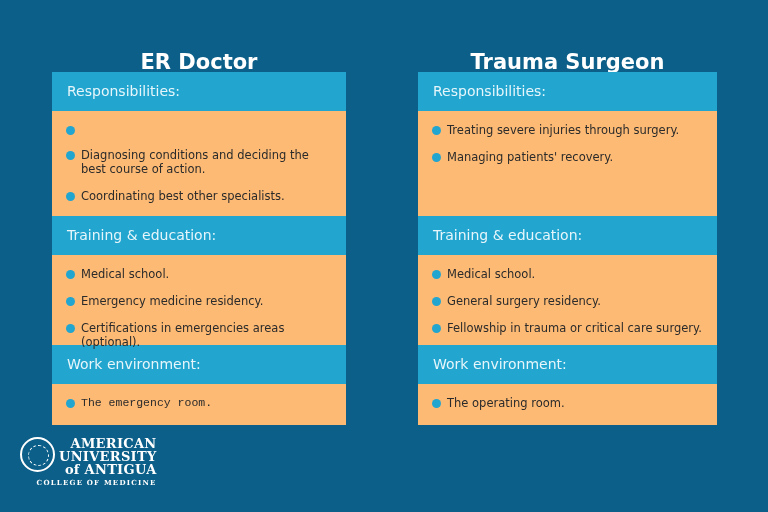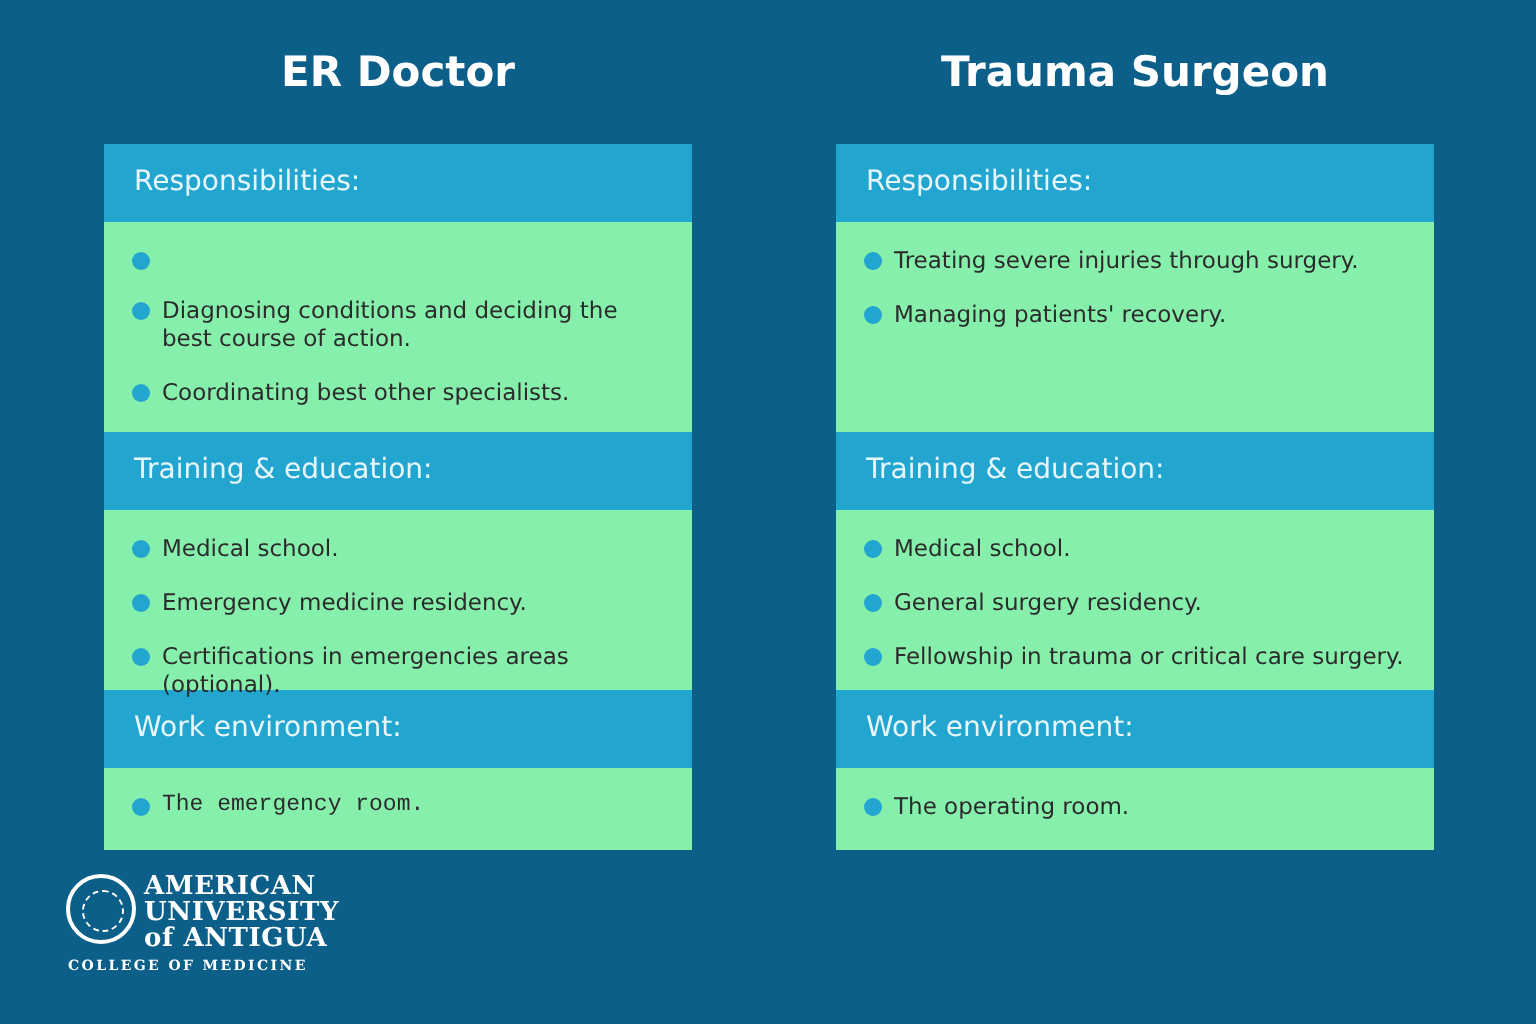--- a/index.html
+++ b/index.html
@@ -1,24 +1,24 @@
 <!DOCTYPE html>
 <html><head>
 <meta charset="utf-8">
 <style>
   * { box-sizing: border-box; margin: 0; padding: 0; }
   html, body { width: 768px; height: 512px; overflow: hidden; }
   body { background: #0c5f88; font-family: "DejaVu Sans", sans-serif; position: relative; }
-  .col-title { position: absolute; top: 24px; color: #fff; font-weight: bold; font-size: 21px; text-align: center; }
-  .card { position: absolute; top: 72px; background: #86efac; }
+  .col-title { position: absolute; top: 50px; color: #fff; font-weight: bold; font-size: 21px; text-align: center; }
+  .card { position: absolute; top: 72px; background: #fdba74; }
   .sec-head { background: #22a5cf; color: #e6f6fb; font-size: 14px; height: 39px; line-height: 39px; padding-left: 15px; }
   .sec-body { padding: 12px 14px 0 14px; }
   .item { display: flex; align-items: flex-start; font-size: 11.5px; color: #2b2b2b; line-height: 14px; margin-bottom: 13px; }
   .dot { width: 9px; height: 9px; border-radius: 50%; background: #22a5cf; flex: 0 0 9px; margin-top: 3px; margin-right: 6px; }
-  .logo { position: absolute; left: 33px; top: 437px; display: flex; align-items: flex-start; }
+  .logo { position: absolute; left: 20px; top: 437px; display: flex; align-items: flex-start; text-align: right; }
   .seal { width: 35px; height: 35px; border-radius: 50%; border: 2px solid #fff; position: relative; }
   .seal::after { content: ""; position: absolute; left: 6px; top: 6px; width: 19px; height: 19px; border-radius: 50%; border: 1px dashed #fff; }
   .logo-text { color: #fff; font-family: "DejaVu Serif", serif; font-weight: bold; margin-left: 4px; }
   .lt1 { font-size: 13px; line-height: 13px; letter-spacing: 0.3px; }
   .lt4 { font-size: 7px; letter-spacing: 1.2px; margin-left: -38px; margin-top: 2px; }
 </style>
 </head>
 <body>
 
 <div class="col-title" style="left:52px;width:294px;">ER Doctor</div>

